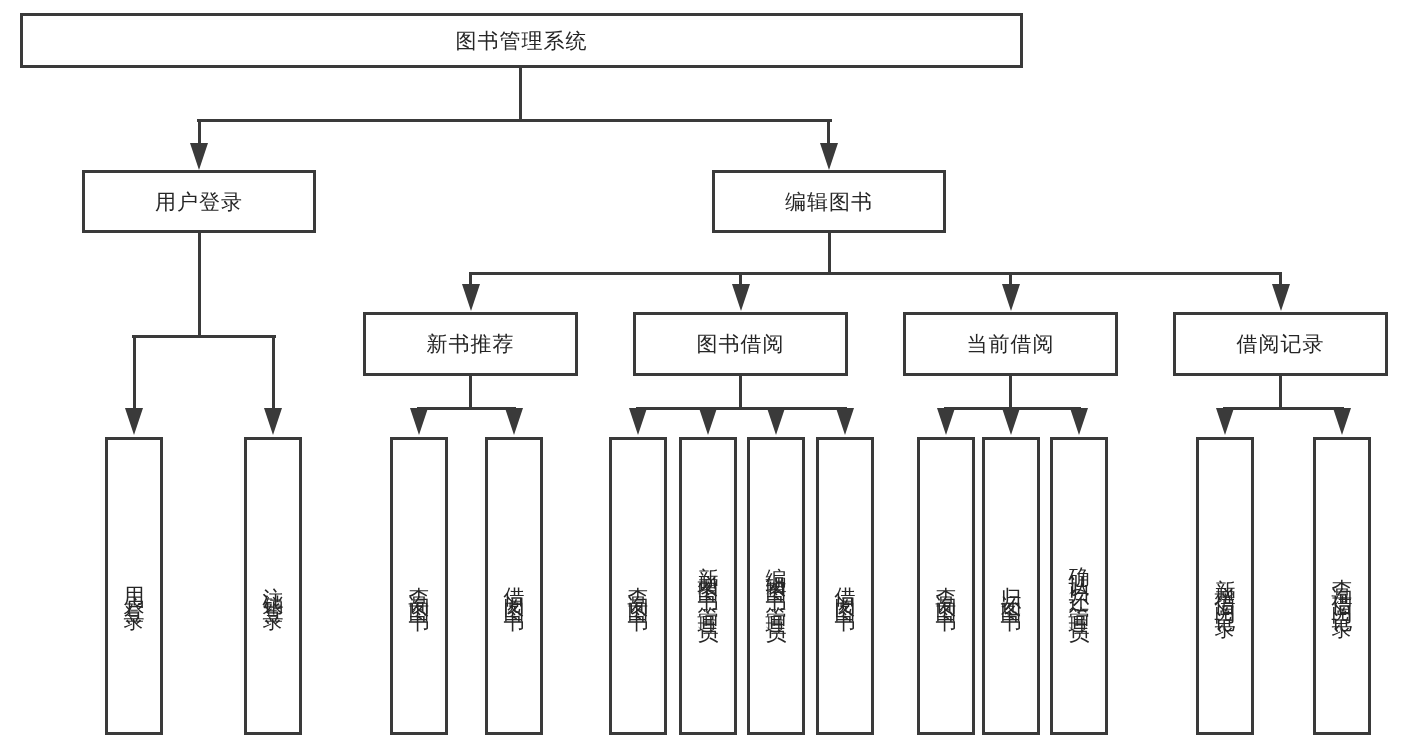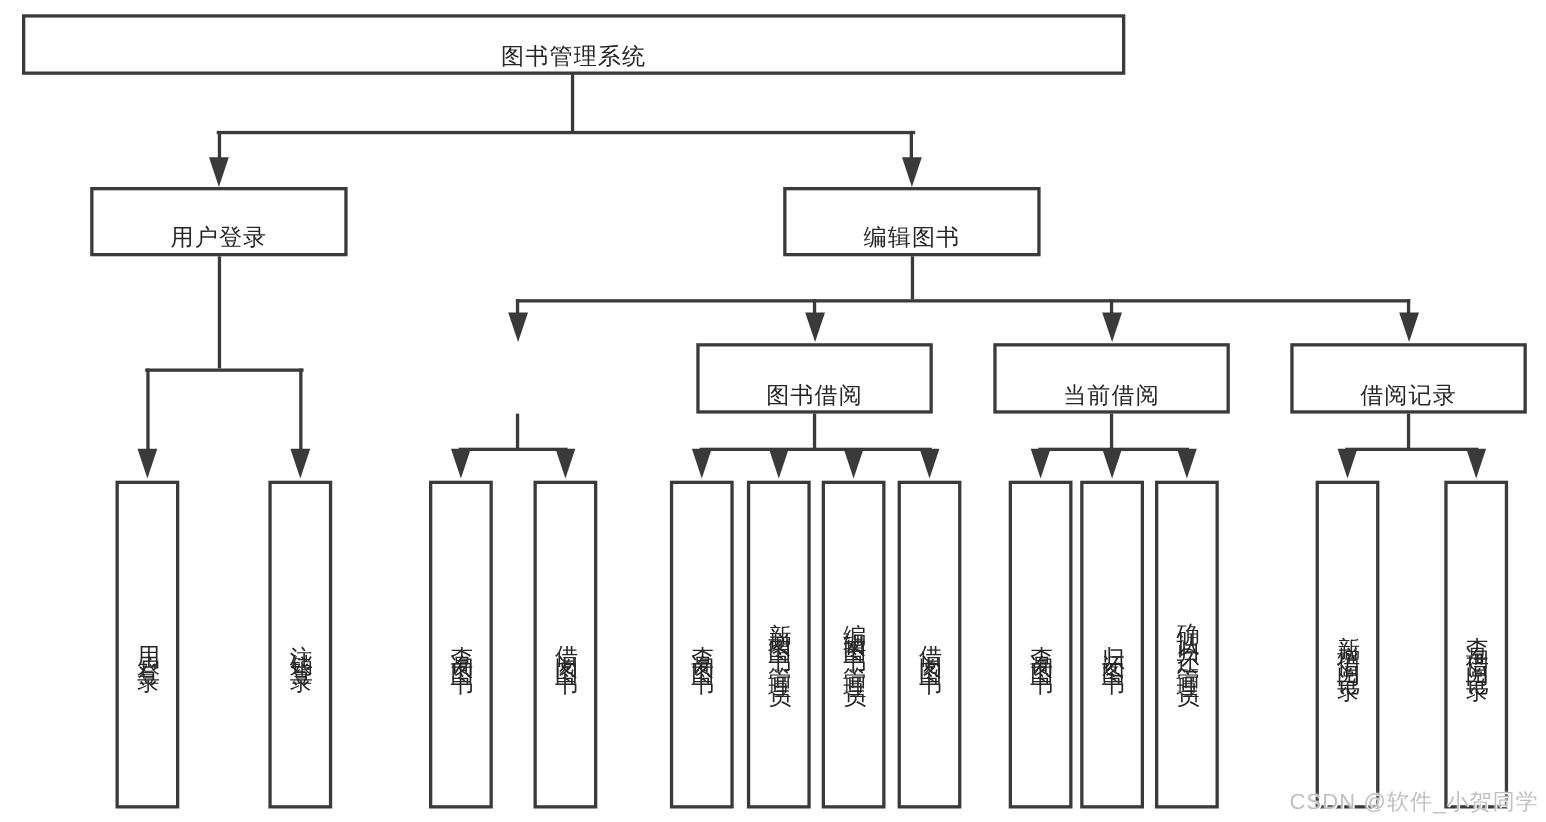--- a/index.html
+++ b/index.html
@@ -8,21 +8,21 @@
     --background:#ffffff;
     --watermark:#bfbfbf;
   }
   html,body{margin:0;padding:0;background:var(--background);}
   .canvas{
     position:relative;width:1405px;height:747px;background:var(--background);
     font-family:"Liberation Sans","DejaVu Sans",sans-serif;overflow:hidden;
   }
   .box{
     position:absolute;box-sizing:border-box;border:3px solid var(--line);
-    background:var(--background);display:flex;align-items:flex-end;justify-content:center;
+    background:var(--background);display:flex;align-items:center;justify-content:center;
     font-size:21px;color:var(--text);letter-spacing:1px;
   }
   .leaf{
     position:absolute;box-sizing:border-box;border:3px solid var(--line);
     background:var(--background);display:flex;align-items:center;justify-content:center;
     top:437px;width:58px;height:298px;
   }
   .leaf span{
     writing-mode:vertical-rl;text-orientation:mixed;white-space:nowrap;
     font-size:21px;letter-spacing:8px;color:var(--text);
@@ -73,20 +73,23 @@
   <div class="hline" style="left:469px;top:272px;width:813px;"></div>
   <div class="vline" style="left:469px;top:272px;height:14px;"></div>
   <div class="arrow" style="left:462px;top:284px;"></div>
   <div class="vline" style="left:739px;top:272px;height:14px;"></div>
   <div class="arrow" style="left:732px;top:284px;"></div>
   <div class="vline" style="left:1009px;top:272px;height:14px;"></div>
   <div class="arrow" style="left:1002px;top:284px;"></div>
   <div class="vline" style="left:1279px;top:272px;height:14px;"></div>
   <div class="arrow" style="left:1272px;top:284px;"></div>
 
+  <div class="box" style="left:363px;top:312px;width:215px;height:64px;">
+    <span>新书推荐</span>
+  </div>
   <div class="box" style="left:633px;top:312px;width:215px;height:64px;">
     <span>图书借阅</span>
   </div>
   <div class="box" style="left:903px;top:312px;width:215px;height:64px;">
     <span>当前借阅</span>
   </div>
   <div class="box" style="left:1173px;top:312px;width:215px;height:64px;">
     <span>借阅记录</span>
   </div>
 
@@ -150,15 +153,14 @@
     <span>确认归还（管理员）</span>
   </div>
 
   <div class="leaf" style="left:1196px;">
     <span>新增借阅记录</span>
   </div>
   <div class="leaf" style="left:1313px;">
     <span>查询借阅记录</span>
   </div>
 
-  <div class="watermark">CSDN @软件_小贺同学</div>
 
 </div>
 
 </body></html>

